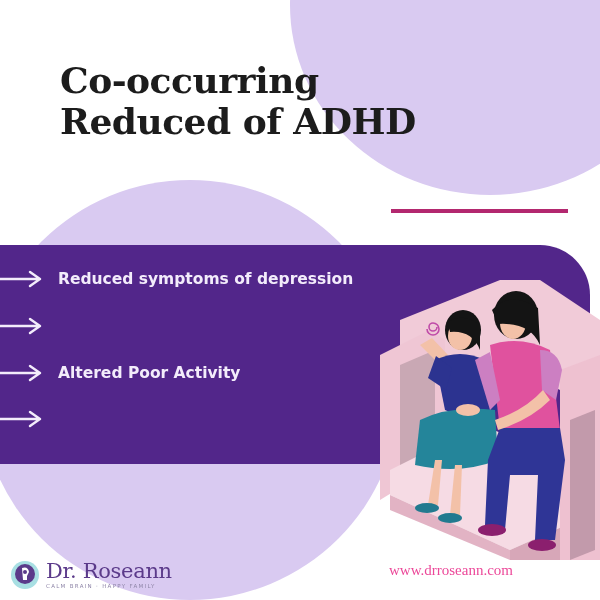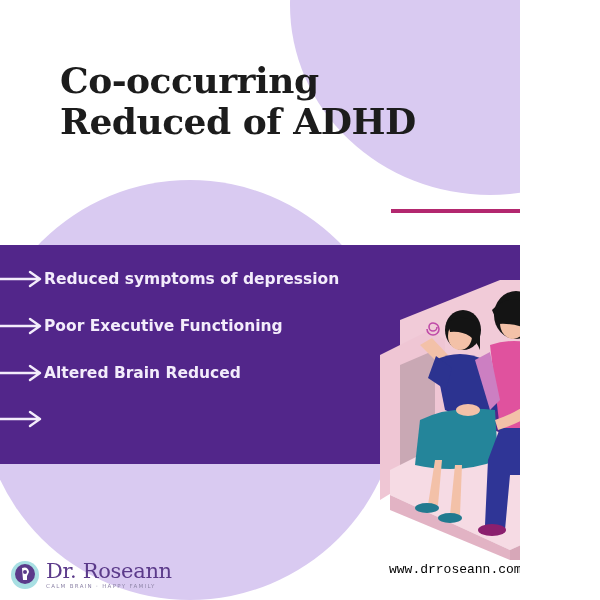--- a/index.html
+++ b/index.html
@@ -1,17 +1,17 @@
 <!DOCTYPE html>
 <html><head>
   <meta charset="utf-8">
   <style>
     * { margin: 0; padding: 0; box-sizing: border-box; }
     html, body { width: 600px; height: 600px; overflow: hidden; background: #ffffff; }
-    .canvas { position: relative; width: 520px; height: 600px; background: #ffffff; overflow: hidden; }
+    .canvas { position: relative; width: 600px; height: 600px; background: #ffffff; overflow: hidden; }
 
     .circle { position: absolute; border-radius: 50%; }
     .circle-top { left: 290px; top: -185px; width: 400px; height: 380px; background: #d9caf1; }
     .circle-bottom { left: -20px; top: 180px; width: 420px; height: 420px; background: #d9caf1; }
 
     .title {
       position: absolute; left: 60px; top: 60px; width: 480px;
       font-family: "DejaVu Serif", serif; font-weight: bold;
       font-size: 36px; line-height: 41px; color: #1c1c1c; letter-spacing: -0.5px;
     }
@@ -22,35 +22,36 @@
     .band {
       position: absolute; left: 0; top: 245px; width: 590px; height: 219px;
       background: #52268a; border-top-right-radius: 50px;
     }
 
     .symptom {
       position: absolute; left: 0; height: 26px; display: flex; align-items: center;
     }
     .arrow { width: 44px; height: 20px; display: inline-block; }
     .symptom-text {
+      margin-left: 14px;
       font-family: "DejaVu Sans", sans-serif; font-weight: bold; font-size: 15.5px;
       color: #f3ecfb; white-space: nowrap;
     }
 
     .illustration { position: absolute; left: 380px; top: 260px; width: 220px; height: 300px; }
 
     .logo { position: absolute; left: 10px; top: 558px; height: 34px; display: flex; align-items: center; }
     .logo-icon { width: 30px; height: 30px; }
     .logo-textblock { margin-left: 6px; display: flex; flex-direction: column; }
     .logo-name { font-family: "DejaVu Serif", serif; font-size: 21px; color: #5b3a8a; line-height: 22px; letter-spacing: -0.3px; }
     .logo-tagline { font-family: "DejaVu Sans", sans-serif; font-size: 5.5px; color: #8f86a8; letter-spacing: 1.3px; line-height: 8px; }
 
     .website {
       position: absolute; left: 389px; top: 562px;
-      font-family: Liberation Mono, monospace; font-size: 13px; color: #000000;
+      font-family: Liberation Serif, serif; font-size: 15px; color: #ec4899;
     }
   </style>
 </head>
 <body>
 
 <div class="canvas">
 
   <div class="circle circle-top"></div>
   <div class="circle circle-bottom"></div>
 
@@ -67,28 +68,27 @@
     <svg class="arrow" viewBox="0 0 44 20">
       <path d="M0 10 H38 M30 3 L40 10 L30 17" stroke="#f3ecfb" stroke-width="2.4" fill="none" stroke-linecap="round" stroke-linejoin="round"></path>
     </svg>
     <span class="symptom-text">Reduced symptoms of depression</span>
   </div>
 
   <div class="symptom" style="top:313px">
     <svg class="arrow" viewBox="0 0 44 20">
       <path d="M0 10 H38 M30 3 L40 10 L30 17" stroke="#f3ecfb" stroke-width="2.4" fill="none" stroke-linecap="round" stroke-linejoin="round"></path>
     </svg>
-    <span class="symptom-text">Poor Executive Functioning</span>
   </div>
 
   <div class="symptom" style="top:360px">
     <svg class="arrow" viewBox="0 0 44 20">
       <path d="M0 10 H38 M30 3 L40 10 L30 17" stroke="#f3ecfb" stroke-width="2.4" fill="none" stroke-linecap="round" stroke-linejoin="round"></path>
     </svg>
-    <span class="symptom-text">Altered Brain Reduced</span>
+    <span class="symptom-text">Altered Poor Activity</span>
   </div>
 
   <div class="symptom" style="top:406px">
     <svg class="arrow" viewBox="0 0 44 20">
       <path d="M0 10 H38 M30 3 L40 10 L30 17" stroke="#f3ecfb" stroke-width="2.4" fill="none" stroke-linecap="round" stroke-linejoin="round"></path>
     </svg>
   </div>
 
   <svg class="illustration" viewBox="0 0 220 300">
 

